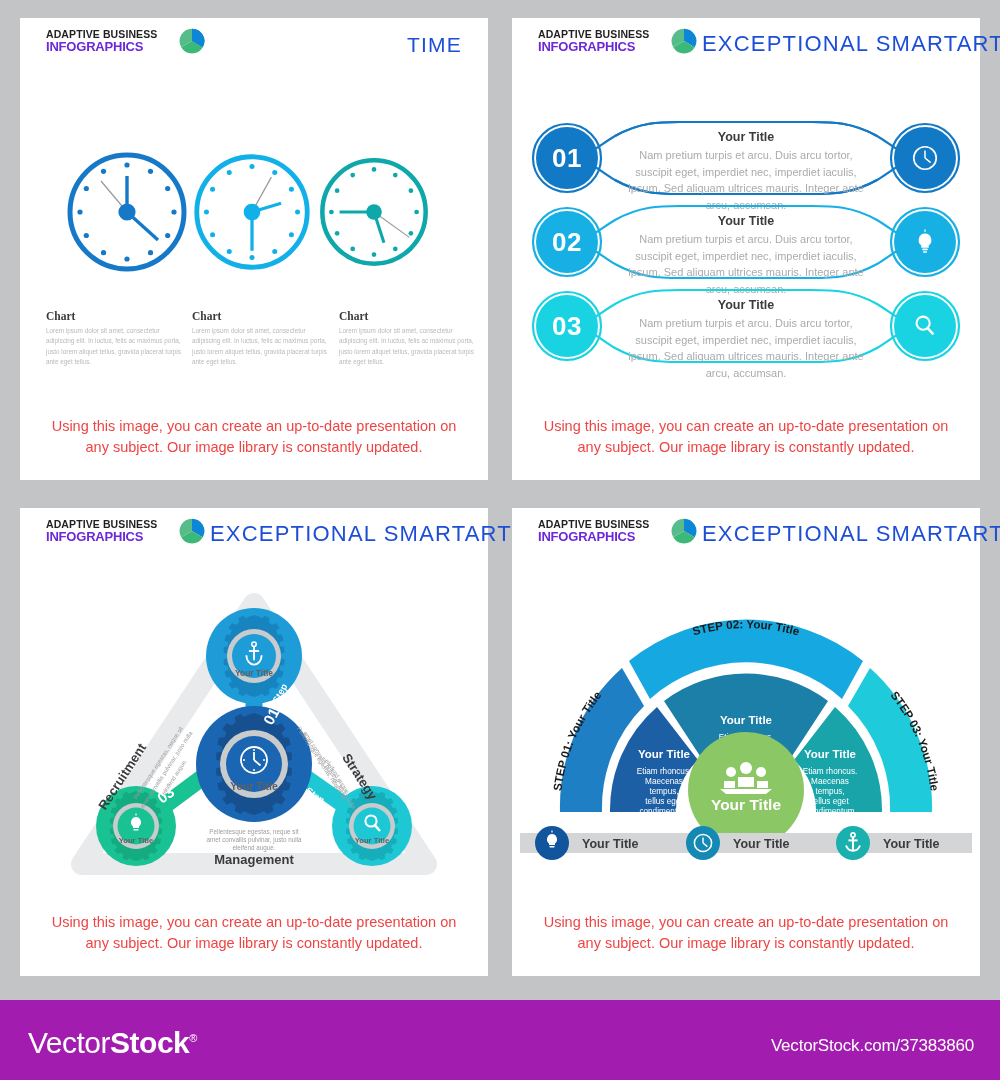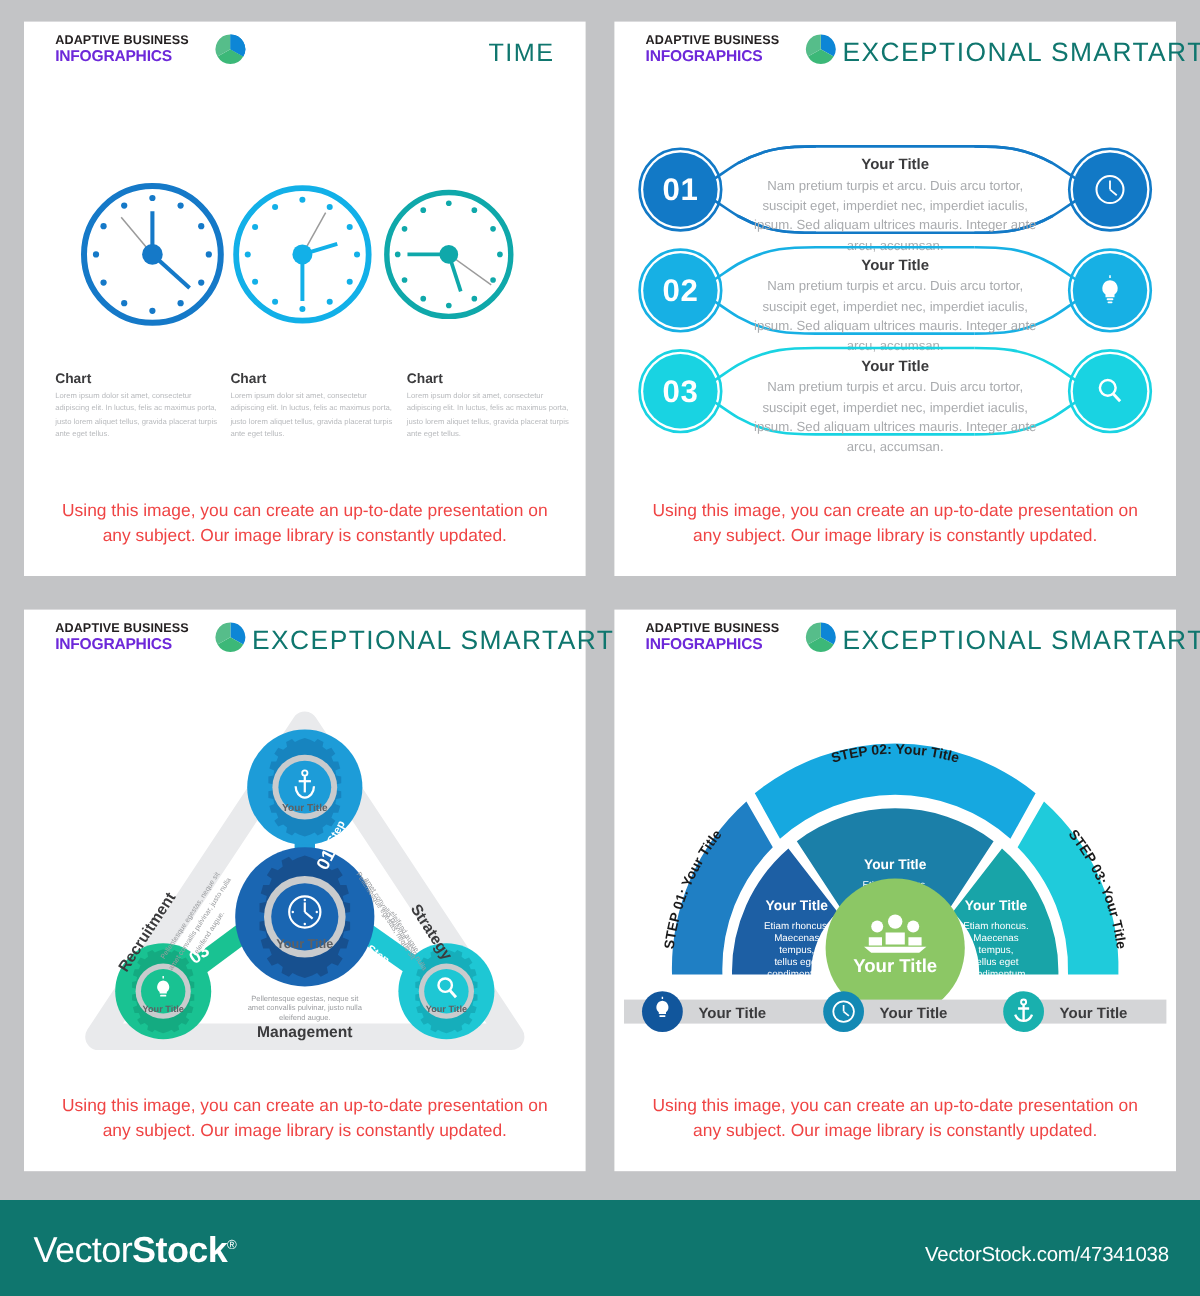--- a/index.html
+++ b/index.html
@@ -24,41 +24,41 @@
   #panel-br { left: 512px; top: 508px; width: 468px; height: 468px; }
 
   
   .phead { position: relative; height: 46px; }
   .brand { position: absolute; left: 26px; top: 10px; display: flex; align-items: center; gap: 22px; }
   .brand-text { line-height: 1.0; }
   .brand-l1 { font-size: 10.5px; font-weight: bold; letter-spacing: .1px; color: #231f20; }
   .brand-l2 { font-size: 13px; font-weight: bold; letter-spacing: -.2px; color: #6d28d9; }
   .logo-mark { width: 26px; height: 26px; display:block; }
   .ptitle {
-    position: absolute; font-weight: 300; color: #0f766e;
+    position: absolute; font-weight: 300; color: #1d4ed8;
     letter-spacing: 1.2px; font-size: 21px; white-space: nowrap;
   }
   #title-tl { right: 26px; top: 15px; }
   #title-tr { left: 190px; top: 13px; font-size: 22px; }
   #title-bl { left: 190px; top: 13px; font-size: 22px; }
   #title-br { left: 190px; top: 13px; font-size: 22px; }
 
   .pfoot {
     position: absolute; left: 24px; right: 24px; bottom: 22px;
     text-align: center; font-size: 14.5px; color: #ef4444;
     line-height: 1.45; font-weight: 300;
   }
 
   
   .clock-row { position: absolute; left: 0; top: 130px; width: 100%; height: 160px; }
   .clock { position: absolute; width: 128px; height: 128px; }
   .clock svg { display: block; }
   .captions { position: absolute; left: 0; top: 292px; width: 100%; }
   .cap { position: absolute; width: 140px; }
-  .cap h4 { font-size: 11.5px; color: #3b3b3d; margin-bottom: 4px; }
+  .cap h4 { font-size: 11.5px; color: #3b3b3d; margin-bottom: 4px; font-family: Liberation Serif, serif; }
   .cap p { font-size: 6.4px; color: #b8babd; line-height: 1.62; }
 
   
   .steps { position: absolute; left: 0; top: 98px; width: 100%; }
   .srow { position: relative; height: 84px; }
   .srow svg.sshape { position: absolute; left: 0; top: 0; }
   .snum {
     position: absolute; left: 24px; top: 11px; width: 62px; height: 62px;
     border-radius: 50%; color: #fff; font-size: 26px; font-weight: bold;
     display: flex; align-items: center; justify-content: center; letter-spacing: .5px;
@@ -74,21 +74,21 @@
   
   .tri-wrap { position: absolute; left: 0; top: 56px; width: 100%; height: 340px; }
 
   
   .semi-wrap { position: absolute; left: 0; top: 56px; width: 100%; height: 270px; }
   .legend-wrap { position: absolute; left: 0; top: 312px; width: 100%; height: 46px; }
 
   
   .wm {
     position: absolute; left: 0; top: 1000px; width: 1000px; height: 80px;
-    background: #0f766e;
+    background: #a21caf;
   }
   .wm-logo {
     position: absolute; left: 28px; top: 26px;
     font-size: 30px; color: #fff; letter-spacing: -.5px;
   }
   .wm-logo .thin { font-weight: 300; }
   .wm-logo .bold { font-weight: bold; }
   .wm-logo sup { font-size: 11px; vertical-align: super; font-weight: 300; }
   .wm-url {
     position: absolute; right: 26px; top: 36px;
@@ -557,14 +557,14 @@
         </g>
       </svg>
     </div>
 
     <div class="pfoot">Using this image, you can create an up-to-date presentation on any subject. Our image library is constantly updated.</div>
   </div>
 </div>
 
 <div class="wm">
   <div class="wm-logo"><span class="thin">Vector</span><span class="bold">Stock</span><sup>®</sup></div>
-  <div class="wm-url">VectorStock.com/47341038</div>
+  <div class="wm-url">VectorStock.com/37383860</div>
 </div>
 
 </body></html>

